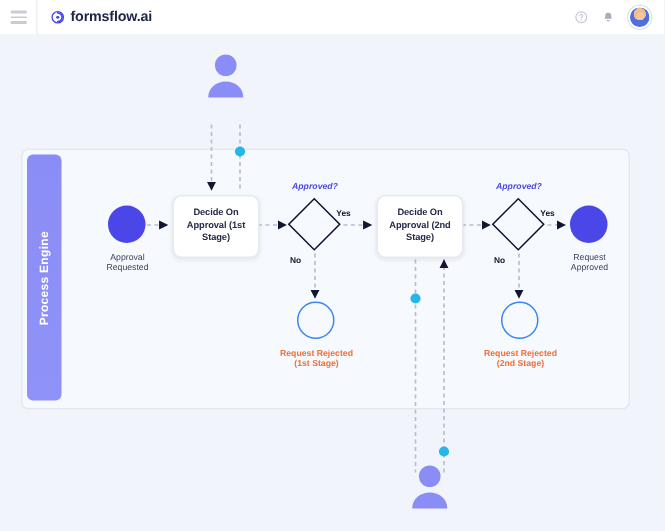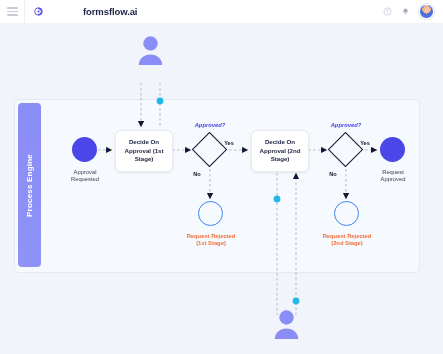--- a/index.html
+++ b/index.html
@@ -21,21 +21,20 @@
     width:24px;height:23px;display:flex;flex-direction:column;
     align-items:center;justify-content:center;gap:2px;cursor:pointer;
   }
   .hamburger i{display:block;width:11px;height:1.4px;background:#c9ccd6;border-radius:1px;}
   .divider-v{width:1px;height:23px;background:#eceef3;}
   .brand{display:flex;align-items:center;gap:4px;margin-left:9px;}
   .brand-logo{width:9px;height:9px;flex:0 0 9px;}
   .brand-name{
     font-size:9.5px;font-weight:bold;color:#1b2444;letter-spacing:-.1px;
     white-space:nowrap;
-    margin-left:36px;
   }
   .topbar-right{
     margin-left:auto;display:flex;align-items:center;gap:9px;
     padding-right:9px;
   }
   .ic{width:9px;height:9px;display:block;}
   .avatar{
     width:13px;height:13px;border-radius:50%;
     background:radial-gradient(circle at 50% 34%, #f3b98a 0 38%, #4d6fe0 39% 100%);
     border:1.2px solid #ffffff;box-shadow:0 0 0 1px #dfe4ef;

